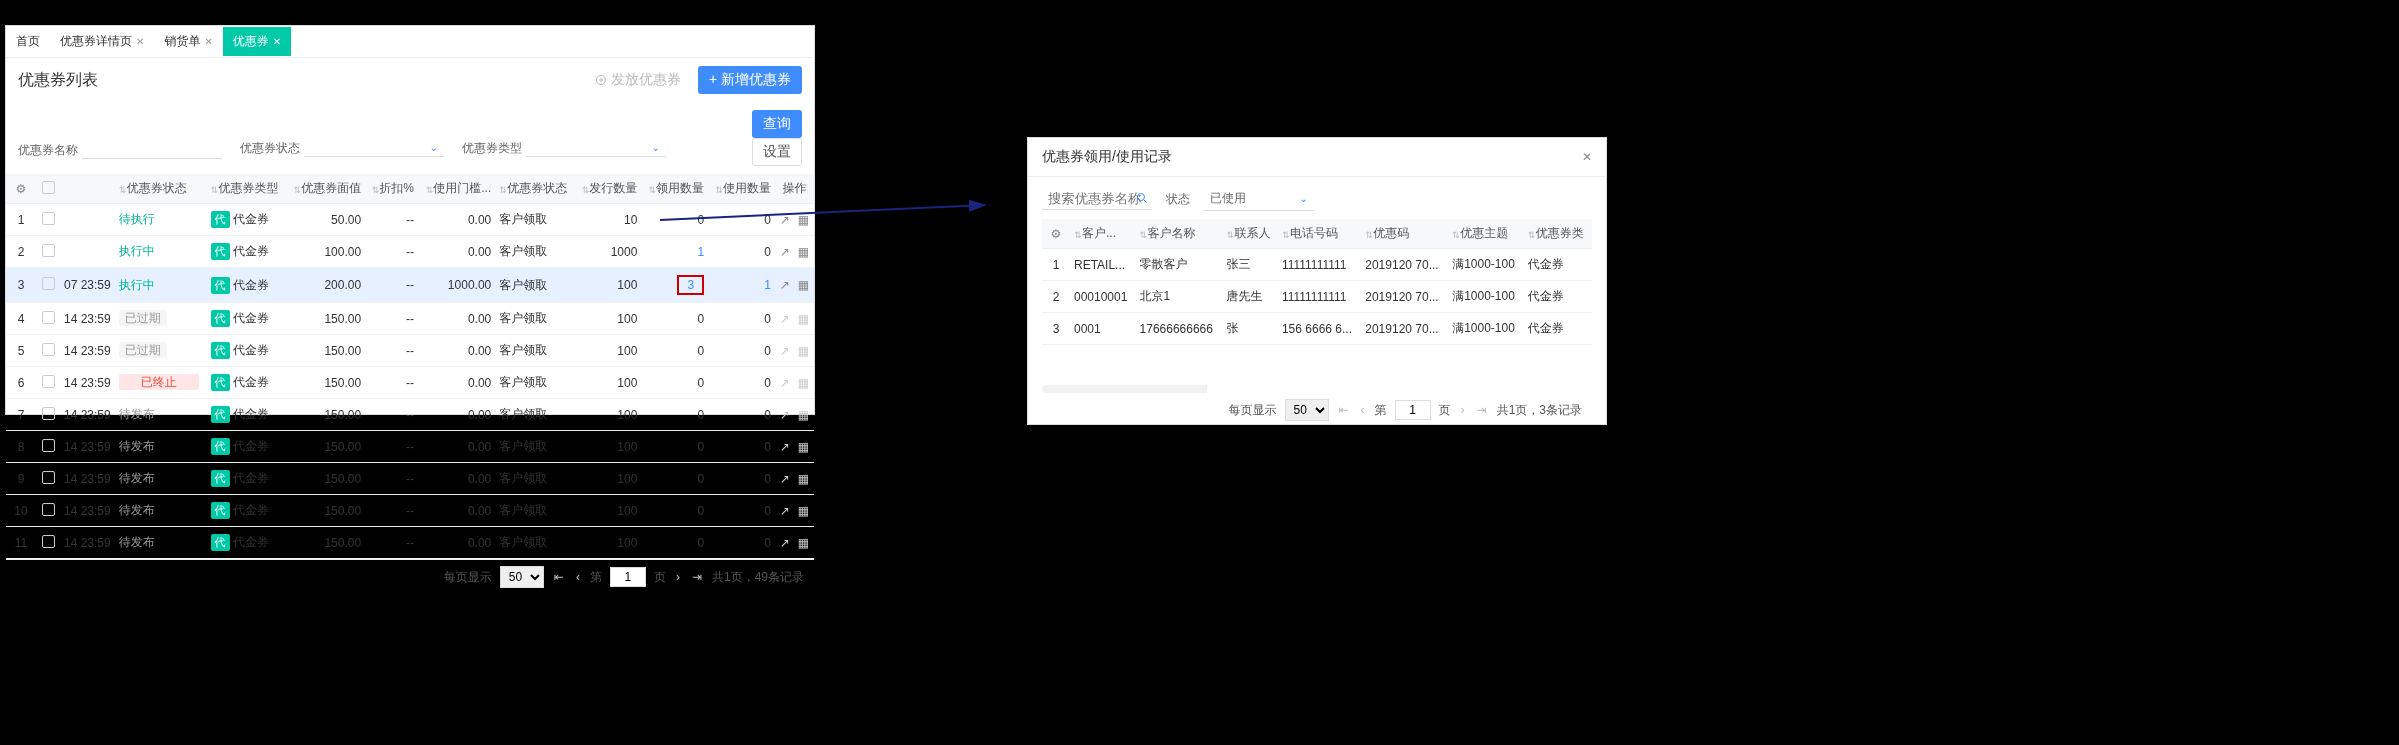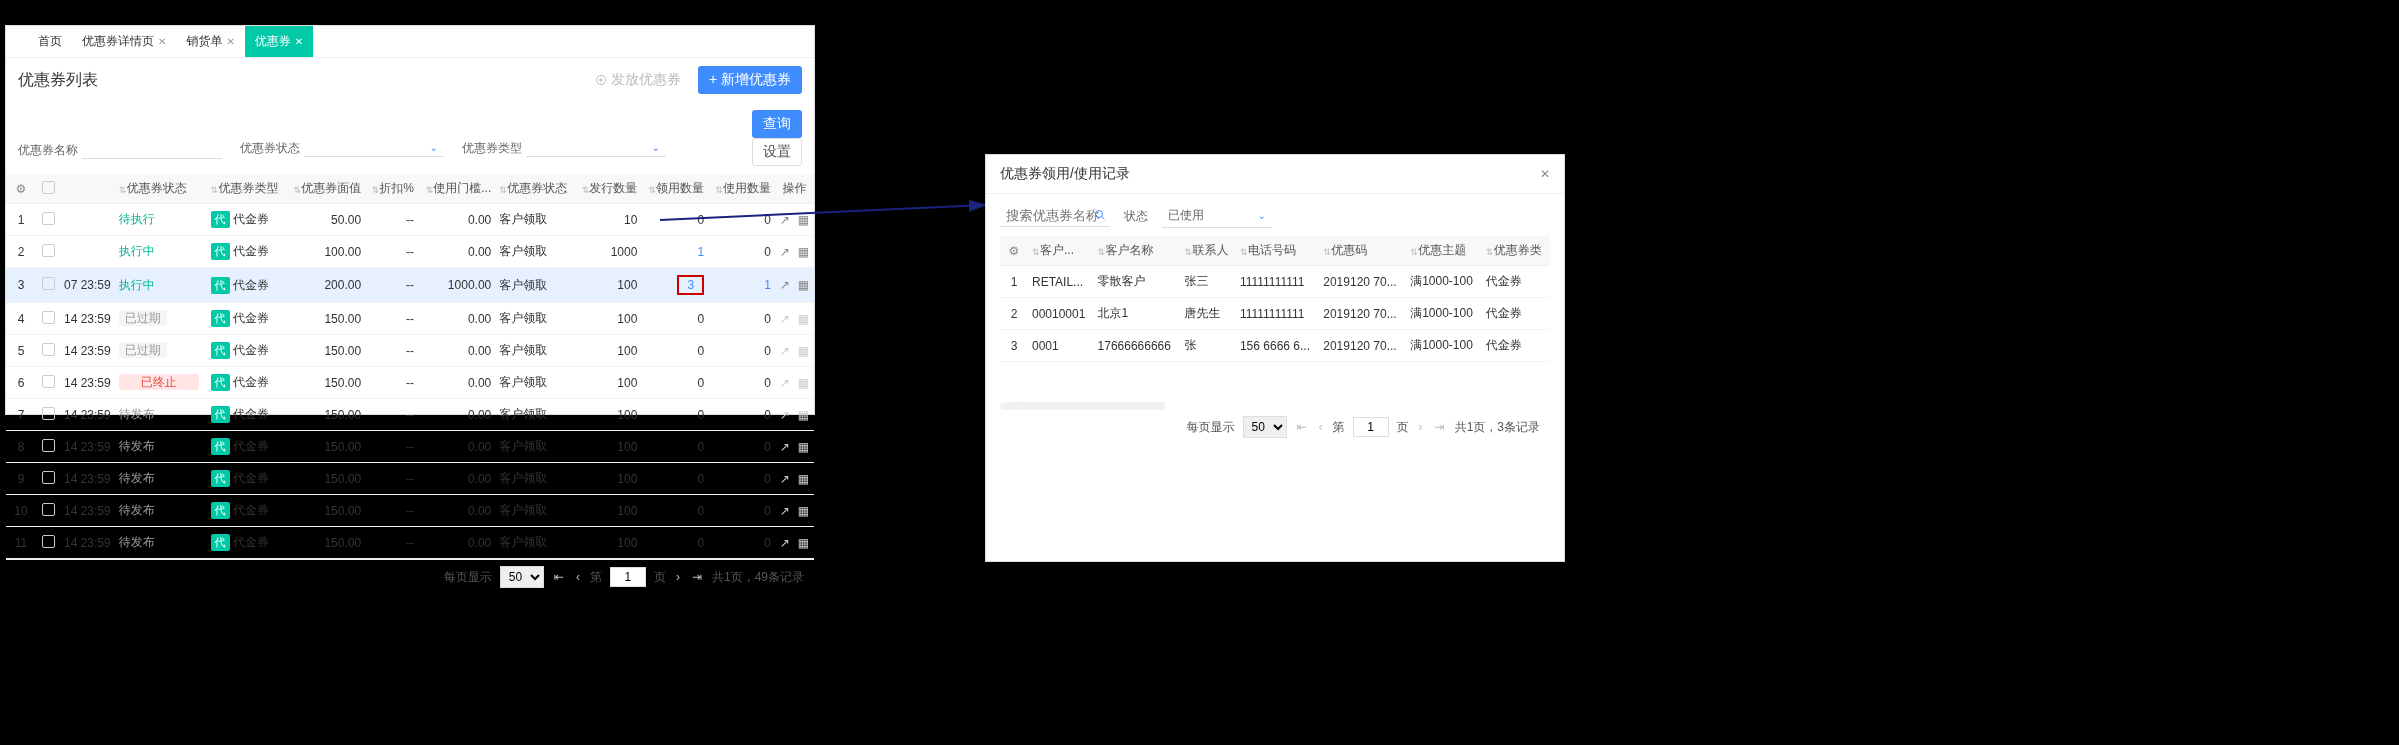--- a/index.html
+++ b/index.html
@@ -1,22 +1,22 @@
 <!DOCTYPE html>
 <html><head>
 <meta charset="utf-8">
 <style>
 * { box-sizing: border-box; margin: 0; padding: 0; }
 body { font-family: -apple-system, "Microsoft YaHei", sans-serif; font-size: 12px; color: #333; background: #000; width: 2399px; height: 745px; position: relative; }
 .panel { background: #fff; position: absolute; }
 .left-panel { left: 5px; top: 25px; width: 810px; height: 390px; border: 1px solid #ddd; }
-.right-panel { left: 985px; top: 137px; width: 580px; height: 408px; border: 1px solid #ddd; margin-top: 17px; }
-
-
-.tabs { display: flex; border-bottom: 1px solid #eee; height: 32px; padding-left: 22px; }
+.right-panel { left: 1027px; top: 137px; width: 580px; height: 288px; border: 1px solid #ddd; }
+
+
+.tabs { display: flex; border-bottom: 1px solid #eee; height: 32px; align-items: center; padding-left: 0; }
 .tab { padding: 6px 10px; font-size: 12px; display: flex; align-items: center; gap: 4px; cursor: pointer; }
 .tab.active { background: #00c9a7; color: #fff; }
 .tab .close { font-size: 10px; color: #999; }
 .tab.active .close { color: #fff; }
 
 
 .title-row { display: flex; justify-content: space-between; align-items: center; padding: 8px 12px; }
 .title { font-size: 16px; font-weight: 500; }
 .title-actions { display: flex; gap: 6px; align-items: center; }
 .btn { padding: 4px 10px; border-radius: 3px; font-size: 14px; cursor: pointer; border: 1px solid transparent; }

